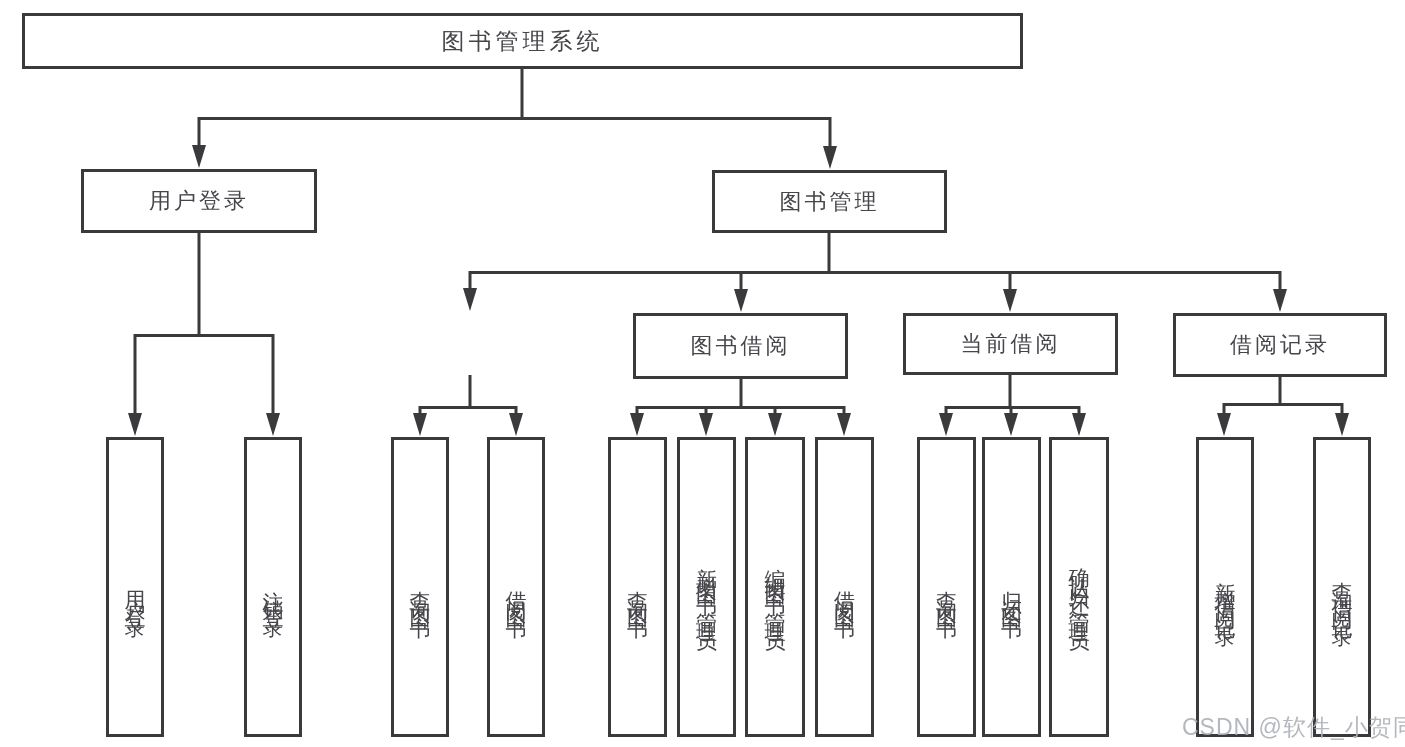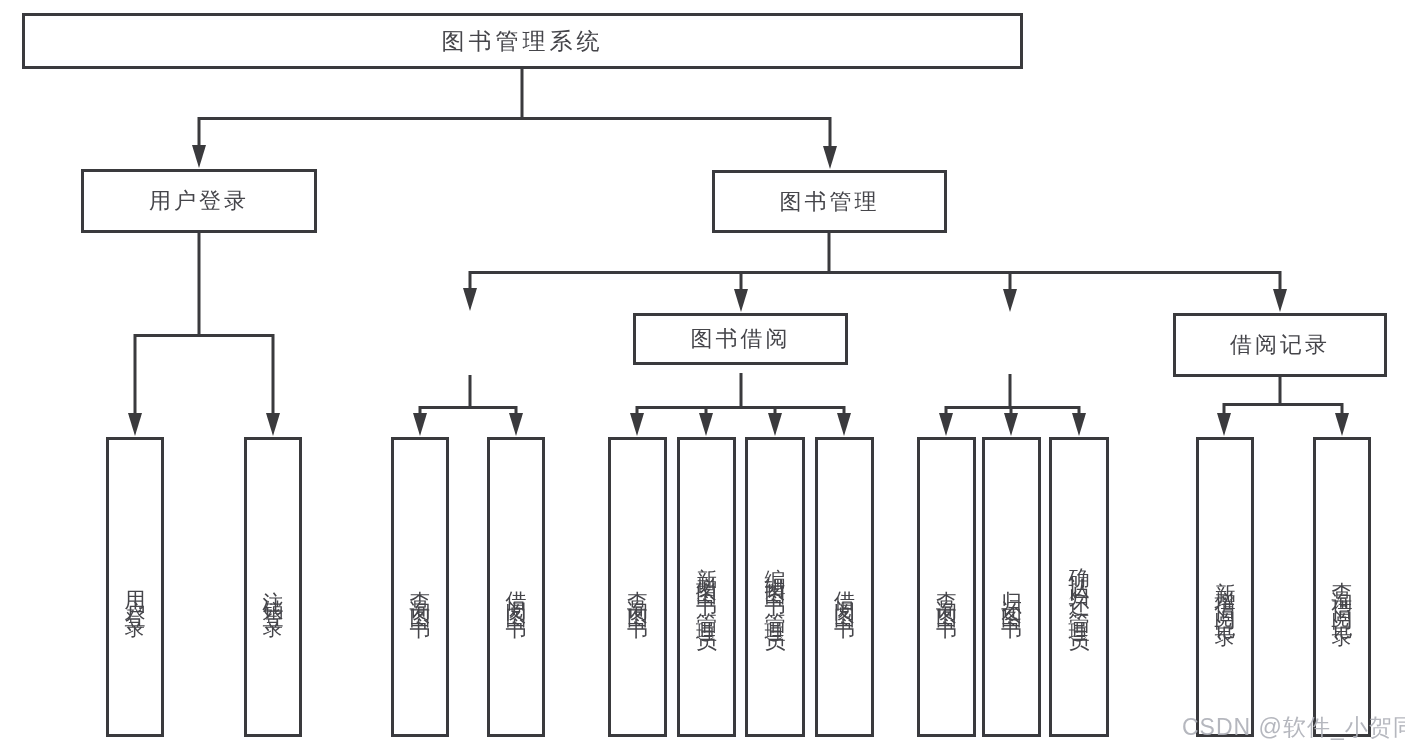--- a/index.html
+++ b/index.html
@@ -21,21 +21,21 @@
     font-family:Liberation Serif, serif;
   }
   .hlabel{font-size:22px;letter-spacing:3px;white-space:nowrap;}
   #box-root .hlabel{font-size:23px;letter-spacing:4px;}
 
   
   #box-root   {left:22px;  top:13px;  width:1001px; height:56px;}
   #box-login  {left:81px;  top:169px; width:236px;  height:64px;}
   #box-mgmt   {left:712px; top:170px; width:235px;  height:63px;}
   #box-newbook{left:363px; top:312px; width:215px;  height:63px;}
-  #box-borrow {left:633px; top:313px; width:215px;  height:52px;}
+  #box-borrow {left:633px; top:313px; width:215px;  height:66px;}
   #box-current{left:903px; top:313px; width:215px;  height:62px;}
   #box-records{left:1173px;top:313px; width:214px;  height:64px;}
 
   
   .leaf{top:437px;height:300px;}
   .vlabel{
     writing-mode:vertical-rl;
     font-size:21px;
     letter-spacing:9px;
     margin-bottom:-9px;
@@ -111,20 +111,23 @@
   <div class="node" id="box-login">
     <span class="hlabel">用户登录</span>
   </div>
   <div class="node" id="box-mgmt">
     <span class="hlabel">图书管理</span>
   </div>
 
   <div class="node" id="box-borrow">
     <span class="hlabel">图书借阅</span>
   </div>
+  <div class="node" id="box-current">
+    <span class="hlabel">当前借阅</span>
+  </div>
   <div class="node" id="box-records">
     <span class="hlabel">借阅记录</span>
   </div>
 
   <div class="node leaf" id="l1">
     <span class="vlabel">用户登录</span>
   </div>
   <div class="node leaf" id="l2">
     <span class="vlabel">注销登录</span>
   </div>

